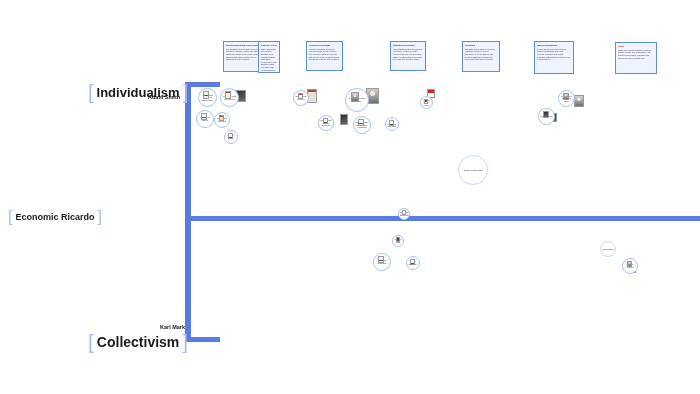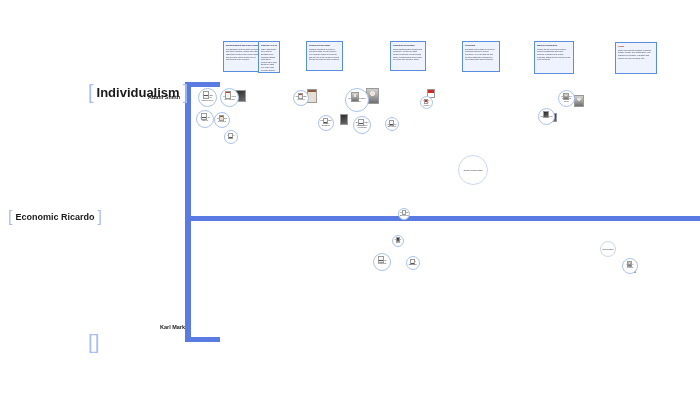--- a/index.html
+++ b/index.html
@@ -129,20 +129,21 @@
   <div class="axis" id="axis-bottom"></div>
 
   <div class="bracket-label" id="label-individualism">
     <span class="bk">[</span>
     <span class="txt">Individualism</span>
     <span class="bk">]</span>
   </div>
 
   <div class="bracket-label" id="label-collectivism">
     <span class="bk">[</span>
+    <span class="txt">Collectivism</span>
     <span class="bk">]</span>
   </div>
 
   <div class="bracket-label" id="label-economic-spectrum">
     <span class="bk">[</span>
     <span class="txt">Economic Ricardo</span>
     <span class="bk">]</span>
   </div>
 
   <div class="endpoint-name" id="name-adam-smith">Adam Smith</div>

